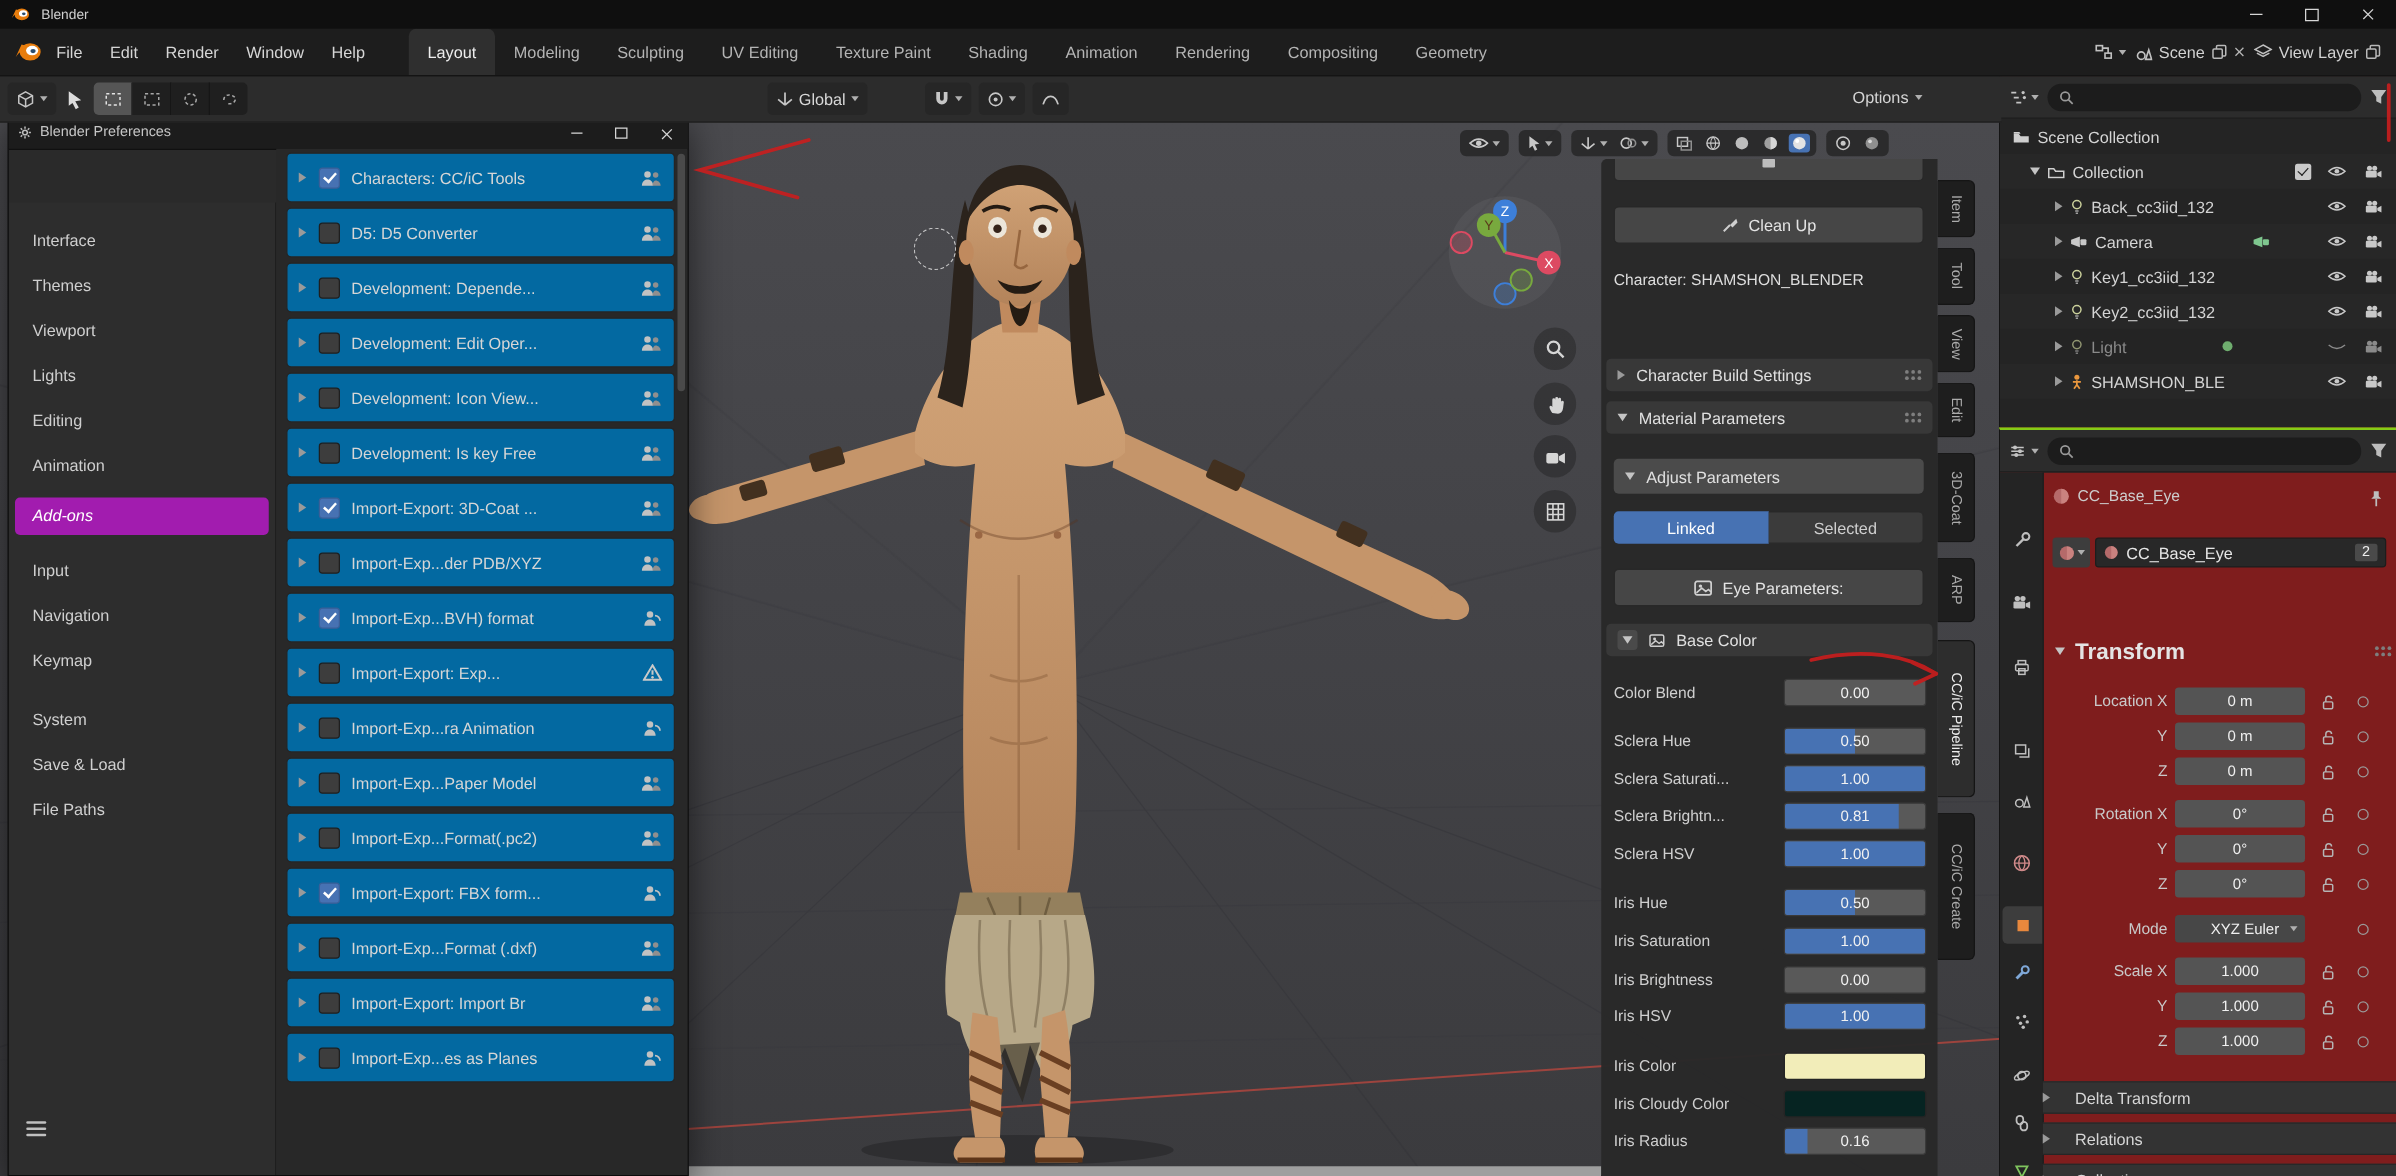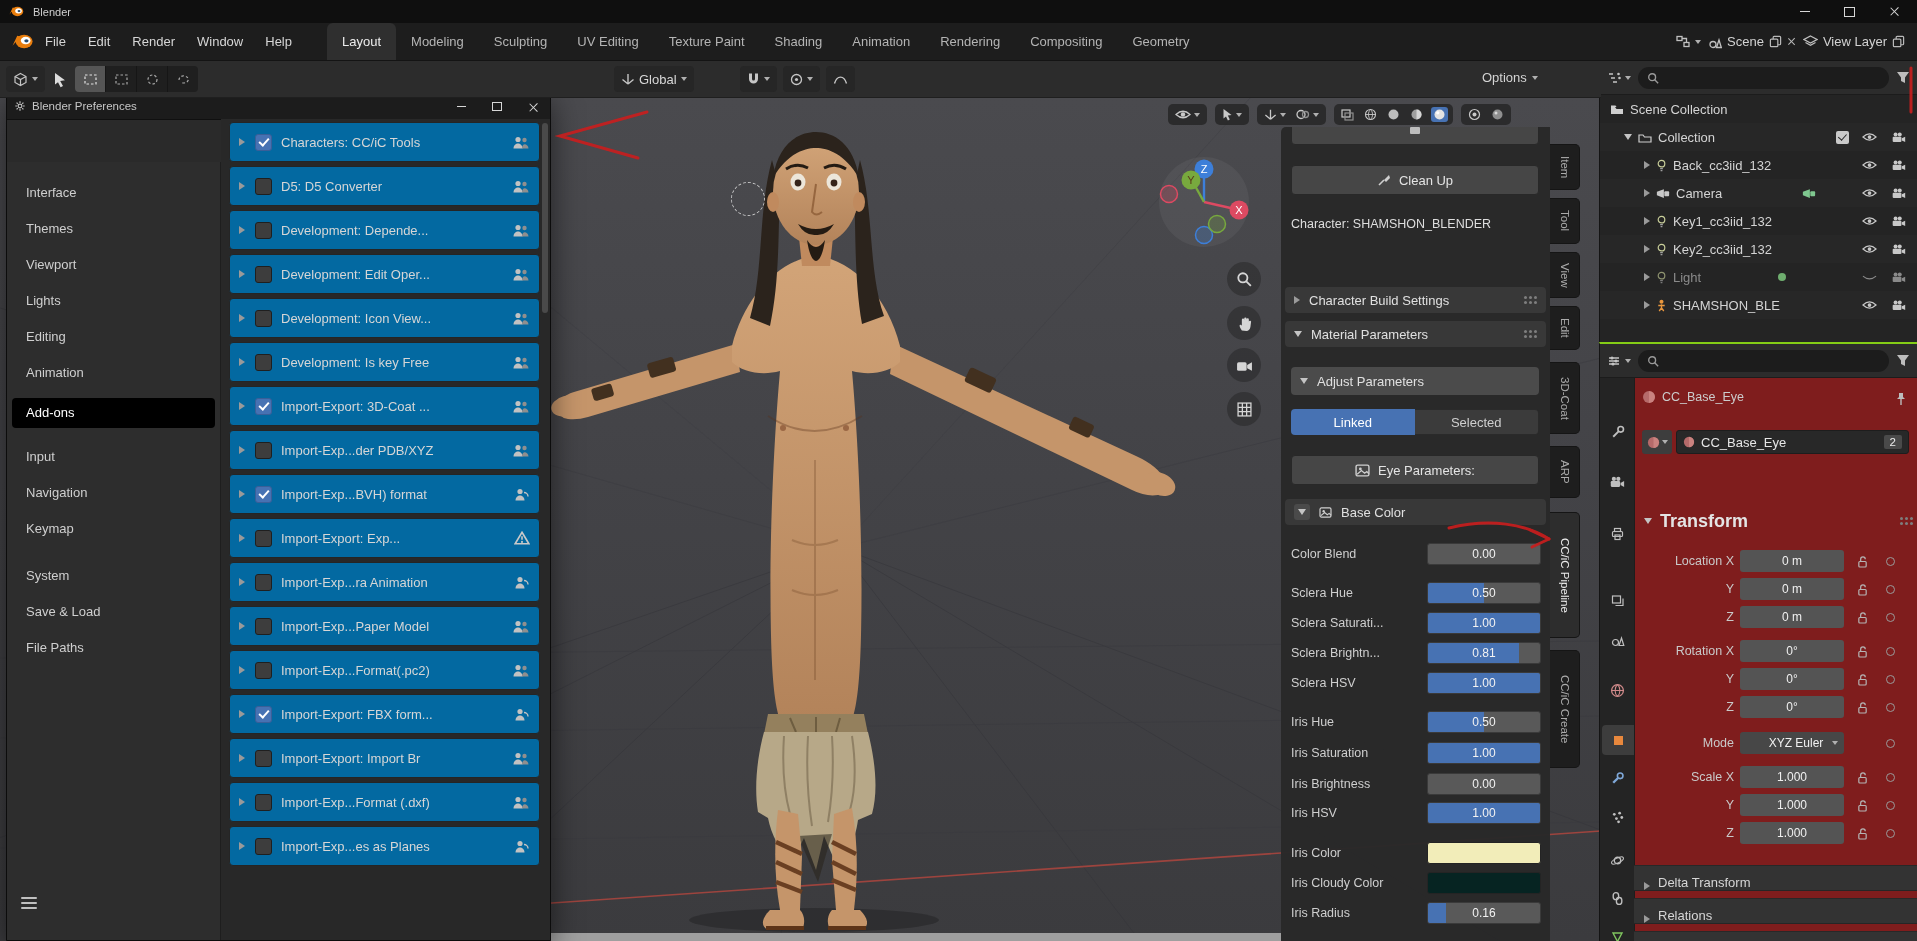--- a/index.html
+++ b/index.html
@@ -54,21 +54,21 @@
   .dashed-circle{position:absolute;left:731px;top:84px;width:32px;height:32px;border:1.6px dashed rgba(235,235,235,0.75);border-radius:50%;z-index:3;}
   .timeline-sliver{position:absolute;left:551px;top:835px;width:730px;height:8px;background:#9f9f9f;z-index:5;}
 
   
   .prefs{position:absolute;left:6px;top:92px;width:545px;height:849px;background:#2a2a2a;border:1px solid #0c0c0c;border-radius:5px 5px 0 0;box-shadow:0 8px 30px rgba(0,0,0,0.55);z-index:10;overflow:hidden;box-sizing:border-box;}
   .prefs-titlebar{height:26px;background:#1c1c1c;display:flex;align-items:center;border-bottom:1px solid #101010;padding:0 7px;gap:6px;}
   .prefs-title{font-size:11.5px;color:#c6c6c6;}
   .prefs-tb-controls{margin-left:auto;display:flex;gap:26px;align-items:center;margin-right:6px;}
   .prefs-side{position:absolute;left:0;top:26px;width:214px;bottom:0;background:#2d2d2d;border-right:1px solid #1e1e1e;padding-top:16px;box-sizing:border-box;margin-top:43px;}
   .side-item{height:30px;line-height:30px;margin:0 5px 6px 5px;padding-left:14px;color:#cfcfcf;border-radius:4px;}
-  .side-item.active{background:#000000;color:#fff;}
+  .side-item.active{background:#a21caf;color:#fff;font-style:italic;}
   .gap10{margin-top:10px;} .gap14{margin-top:14px;} .gap17{margin-top:17px;}
   .burger{position:absolute;left:14px;top:735px;width:16px;height:2px;background:#c0c0c0;box-shadow:0 5px #c0c0c0,0 10px #c0c0c0;border-radius:1px;}
   .prefs-content{position:absolute;left:214px;top:26px;right:0;bottom:0;background:#282828;padding:3px 10px 0 8px;box-sizing:border-box;}
   .addon-row{height:40px;margin-bottom:4px;background:#0369a1;border:1px solid #252525;border-radius:4px;display:flex;align-items:center;box-sizing:border-box;padding:0 9px;}
   .tri-r{width:0;height:0;border-top:4.5px solid transparent;border-bottom:4.5px solid transparent;border-left:6px solid #9a9a9a;}
   .tri-d{width:0;height:0;border-left:4.5px solid transparent;border-right:4.5px solid transparent;border-top:6px solid #c4c4c4;}
   .addon-exp{width:16px;display:flex;}
   .addon-check{width:15px;height:15px;border-radius:3px;background:#3d3d3d;border:1px solid #1f1f1f;margin-right:9px;position:relative;flex:none;}
   .addon-check.checked{background:#4772b3;border-color:#3a5f98;}
   .addon-check.checked:after{content:"";position:absolute;left:4.5px;top:1.5px;width:4px;height:8px;border-right:2px solid #fff;border-bottom:2px solid #fff;transform:rotate(42deg);}
@@ -113,21 +113,21 @@
   .mat-field{flex:1;height:24px;background:#282828;border:1px solid #1d1d1d;border-radius:3px;display:flex;align-items:center;padding:0 6px;gap:6px;box-sizing:border-box;color:#e6e6e6;}
   .mat-count{margin-left:auto;background:#4a4a4a;border-radius:2px;padding:1px 6px;font-size:11.5px;color:#eee;}
   .sec-title{position:absolute;left:0;right:0;height:26px;display:flex;align-items:center;gap:8px;padding-left:10px;color:#e4e4e4;}
   .p-row{position:absolute;left:0;right:0;height:22px;display:flex;align-items:center;}
   .p-label{width:100px;text-align:right;color:#c9c9c9;font-size:12.5px;flex:none;}
   .p-field{margin-left:6px;width:104px;height:22px;background:#545454;border-radius:3px;display:flex;align-items:center;justify-content:center;font-size:12px;color:#f0f0f0;position:relative;}
   .p-field.dd{background:#474747;justify-content:center;padding-left:8px;box-sizing:border-box;}
   .p-field.dd .caret{position:absolute;right:6px;}
   .p-lock{position:absolute;left:223px;}
   .kdot{position:absolute;left:252px;width:7px;height:7px;border:1.5px solid #9a9a9a;border-radius:50%;}
-  .p-section{position:absolute;left:0;right:0;height:26px;background:#333;border-top:1px solid #282828;border-bottom:1px solid #262626;display:flex;align-items:flex-end;gap:8px;padding-left:10px;color:#d6d6d6;box-sizing:border-box;}
+  .p-section{position:absolute;left:0;right:0;height:26px;background:#333;border-top:1px solid #282828;border-bottom:1px solid #262626;display:flex;align-items:center;gap:20px;color:#d6d6d6;box-sizing:border-box;}
 
   .annotations{position:absolute;left:0;top:0;z-index:60;pointer-events:none;}
   .icon{flex:none;}
 </style>
 </head>
 <body>
 
 <div class="screen">
 
   <div class="titlebar">
@@ -688,34 +688,34 @@
             <circle cx="8" cy="4" r="2.6" fill="#c2c2c2"></circle>
             <path d="M3.5 13 C3.5 9.5 6 8 8 8 C10 8 12.5 9.5 12.5 13Z" fill="#c2c2c2"></path>
             <path d="M12 5 a4 4 0 0 1 4 4" stroke="#c2c2c2" fill="none" stroke-width="1.4"></path>
           </svg>
       </div>
       <div class="addon-row">
         <span class="addon-exp">
             <span class="tri-r"></span>
           </span>
         <span class="addon-check"></span>
-        <span class="addon-label">Import-Export: Import Br</span>
+        <span class="addon-label">Import-Exp...Format (.dxf)</span>
         <svg class="icon" width="18" height="15" viewBox="0 0 18 14">
             <circle cx="6" cy="4" r="2.6" fill="#c2c2c2"></circle>
             <path d="M1.5 13 C1.5 9.5 4 8 6 8 C8 8 10.5 9.5 10.5 13Z" fill="#c2c2c2"></path>
             <circle cx="12.5" cy="4.5" r="2.2" fill="#8f8f8f"></circle>
             <path d="M9.8 13 C10.2 10 11.5 8.8 12.5 8.8 C14.5 8.8 16.5 10.5 16.5 13Z" fill="#8f8f8f"></path>
           </svg>
       </div>
       <div class="addon-row">
         <span class="addon-exp">
             <span class="tri-r"></span>
           </span>
         <span class="addon-check"></span>
-        <span class="addon-label">Import-Exp...Format (.dxf)</span>
+        <span class="addon-label">Import-Export: Import Br</span>
         <svg class="icon" width="18" height="15" viewBox="0 0 18 14">
             <circle cx="6" cy="4" r="2.6" fill="#c2c2c2"></circle>
             <path d="M1.5 13 C1.5 9.5 4 8 6 8 C8 8 10.5 9.5 10.5 13Z" fill="#c2c2c2"></path>
             <circle cx="12.5" cy="4.5" r="2.2" fill="#8f8f8f"></circle>
             <path d="M9.8 13 C10.2 10 11.5 8.8 12.5 8.8 C14.5 8.8 16.5 10.5 16.5 13Z" fill="#8f8f8f"></path>
           </svg>
       </div>
       <div class="addon-row">
         <span class="addon-exp">
             <span class="tri-r"></span>

